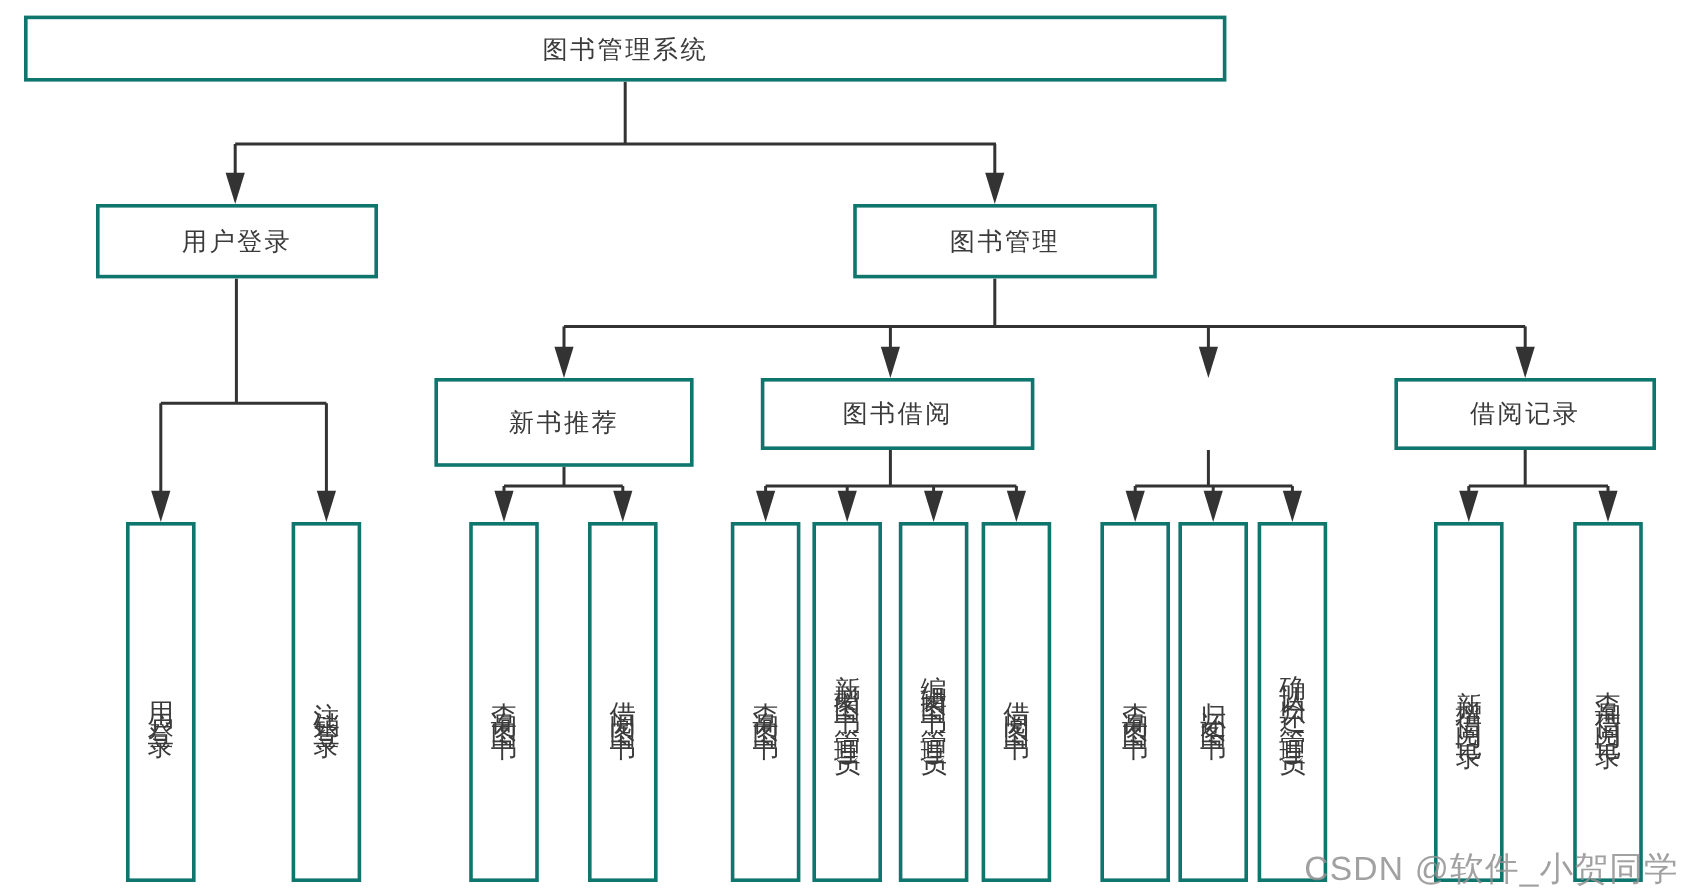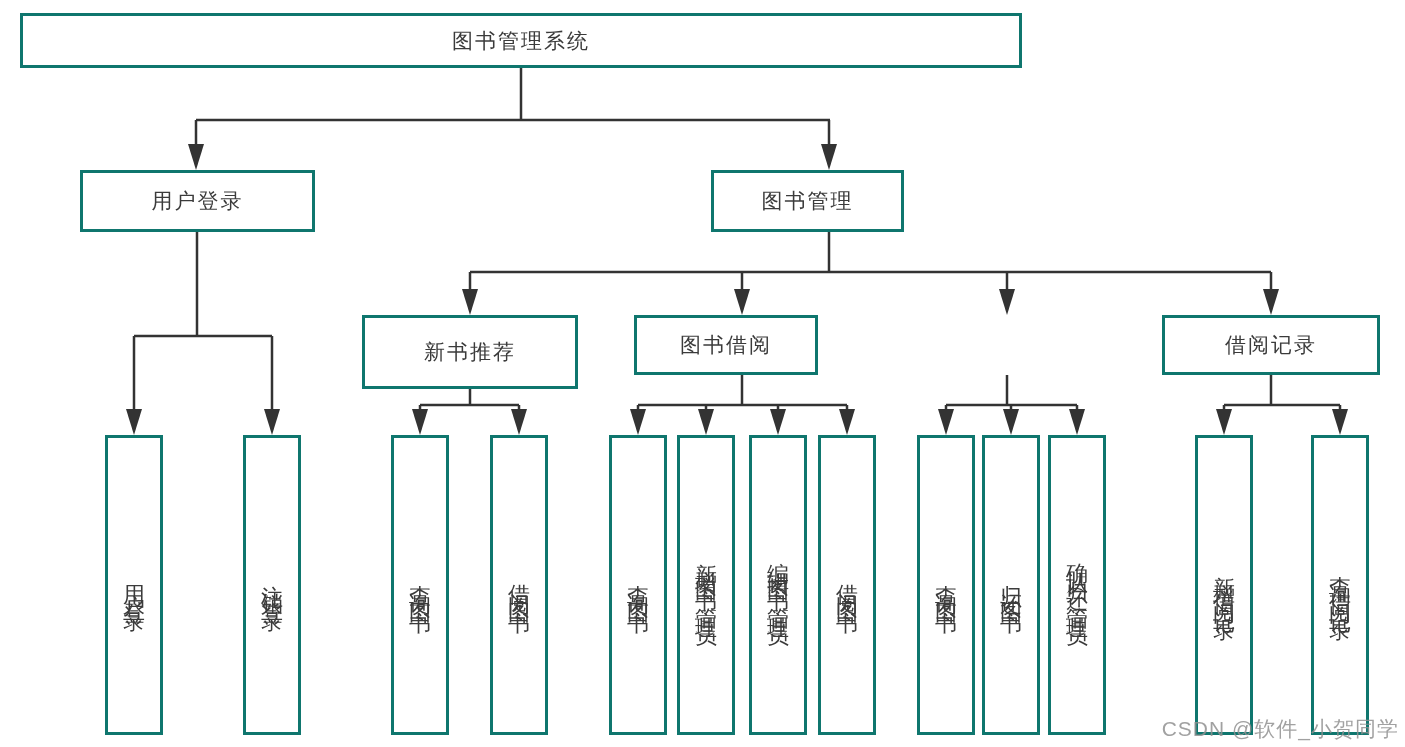--- a/index.html
+++ b/index.html
@@ -35,21 +35,21 @@
     text-orientation: mixed;
     font-size: 22px;
     line-height: 1;
     letter-spacing: 9px;
     color: #3b3b3b;
   }
   .watermark {
     position: absolute;
     right: 6px;
     bottom: 4px;
-    font-size: 21px;
+    font-size: 28px;
     color: rgba(145,145,145,0.85);
     letter-spacing: 1px;
     z-index: 10;
     white-space: nowrap;
   }
 </style>
 </head>
 <body>
 
 <div class="stage">
@@ -123,28 +123,28 @@
     </g>
   </svg>
 
   <div class="box root-node" style="left:20px; top:13px; width:1002px; height:55px;">
     <span>图书管理系统</span>
   </div>
 
   <div class="box h-node" style="left:80px; top:170px; width:235px; height:62px;">
     <span>用户登录</span>
   </div>
-  <div class="box h-node" style="left:711px; top:170px; width:193px; height:62px;">
+  <div class="box h-node" style="left:711px; top:170px; width:253px; height:62px;">
     <span>图书管理</span>
   </div>
 
   <div class="box h-node" style="left:362px; top:315px; width:216px; height:74px;">
     <span>新书推荐</span>
   </div>
-  <div class="box h-node" style="left:634px; top:315px; width:184px; height:60px;">
+  <div class="box h-node" style="left:634px; top:315px; width:228px; height:60px;">
     <span>图书借阅</span>
   </div>
   <div class="box h-node" style="left:1162px; top:315px; width:218px; height:60px;">
     <span>借阅记录</span>
   </div>
 
   <div class="box v-node" style="left:105px; top:435px; width:58px; height:300px;">
     <span class="vtext">用户登录</span>
   </div>
   <div class="box v-node" style="left:243px; top:435px; width:58px; height:300px;">

